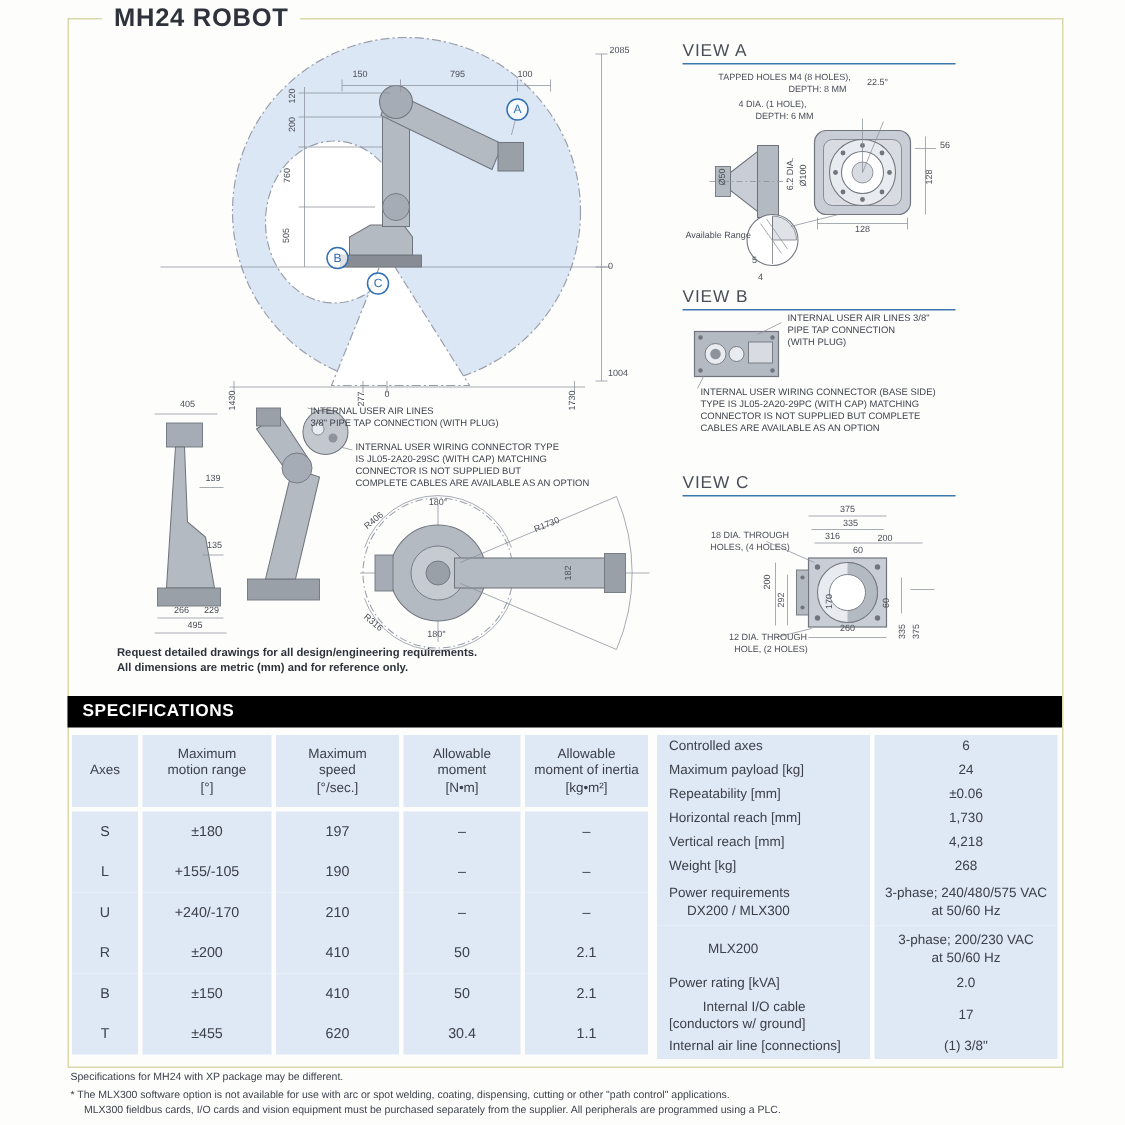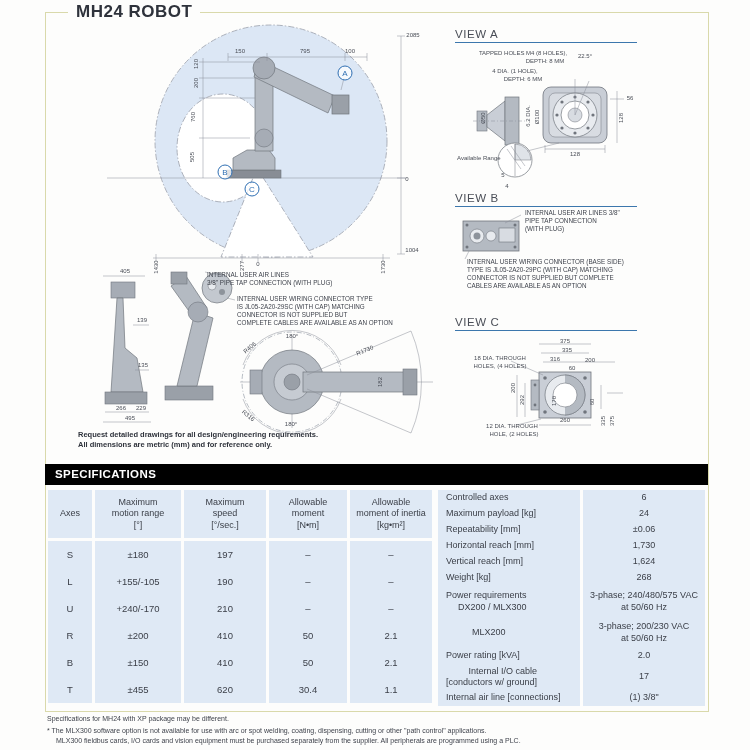--- a/index.html
+++ b/index.html
@@ -356,21 +356,21 @@
 <div class="grid" style="left:438px;top:490px;grid-template-columns:142px 122px;grid-template-rows:16px 16px 16px 16px 16px 16px 31px 31px 16px 26px 16px;">
   <div class="cell lcell">Controlled axes</div>
   <div class="cell vcell">6</div>
   <div class="cell lcell">Maximum payload [kg]</div>
   <div class="cell vcell">24</div>
   <div class="cell lcell">Repeatability [mm]</div>
   <div class="cell vcell">±0.06</div>
   <div class="cell lcell">Horizontal reach [mm]</div>
   <div class="cell vcell">1,730</div>
   <div class="cell lcell">Vertical reach [mm]</div>
-  <div class="cell vcell">1,624</div>
+  <div class="cell vcell">4,218</div>
   <div class="cell lcell">Weight [kg]</div>
   <div class="cell vcell">268</div>
   <div class="cell lcell">Power requirements
 DX200 / MLX300</div>
   <div class="cell vcell">3-phase; 240/480/575 VAC
 at 50/60 Hz</div>
   <div class="cell lcell ind">MLX200</div>
   <div class="cell vcell">3-phase; 200/230 VAC
 at 50/60 Hz</div>
   <div class="cell lcell">Power rating [kVA]</div>

